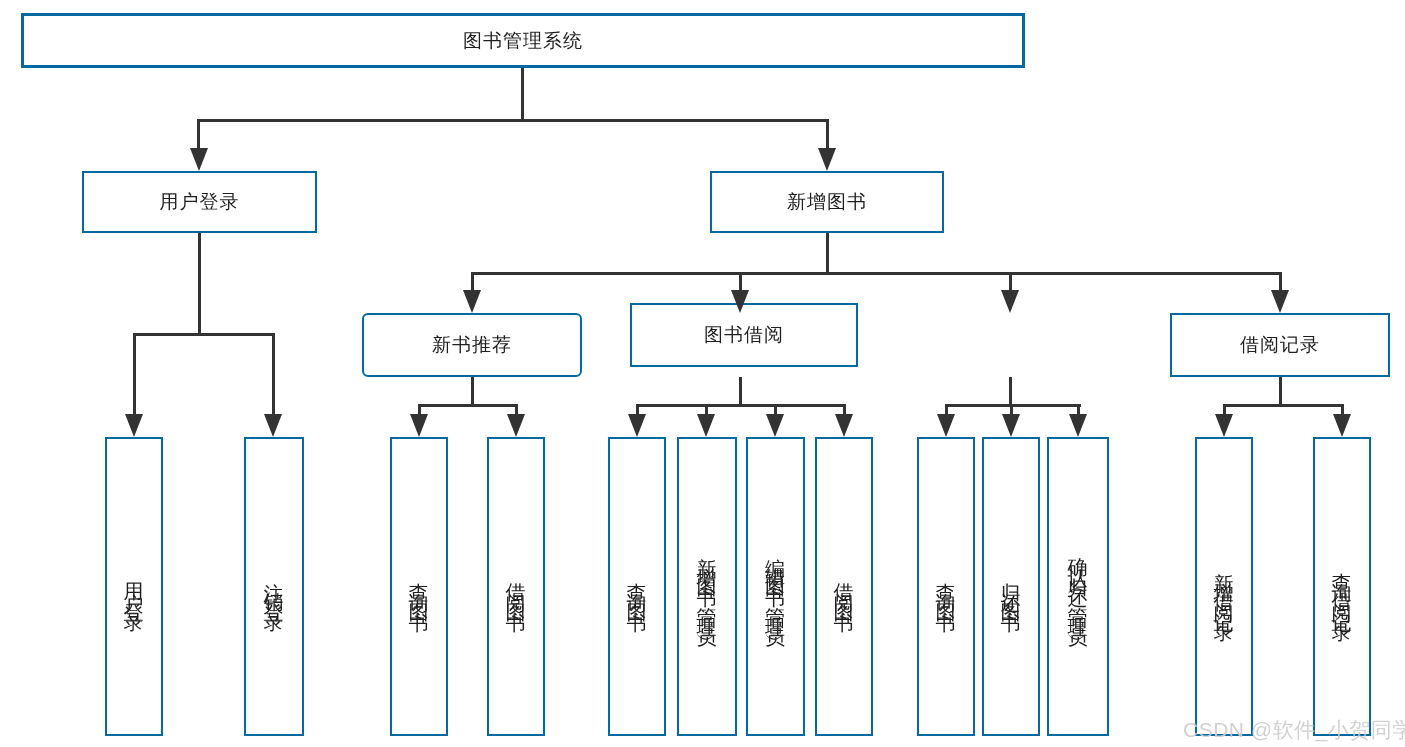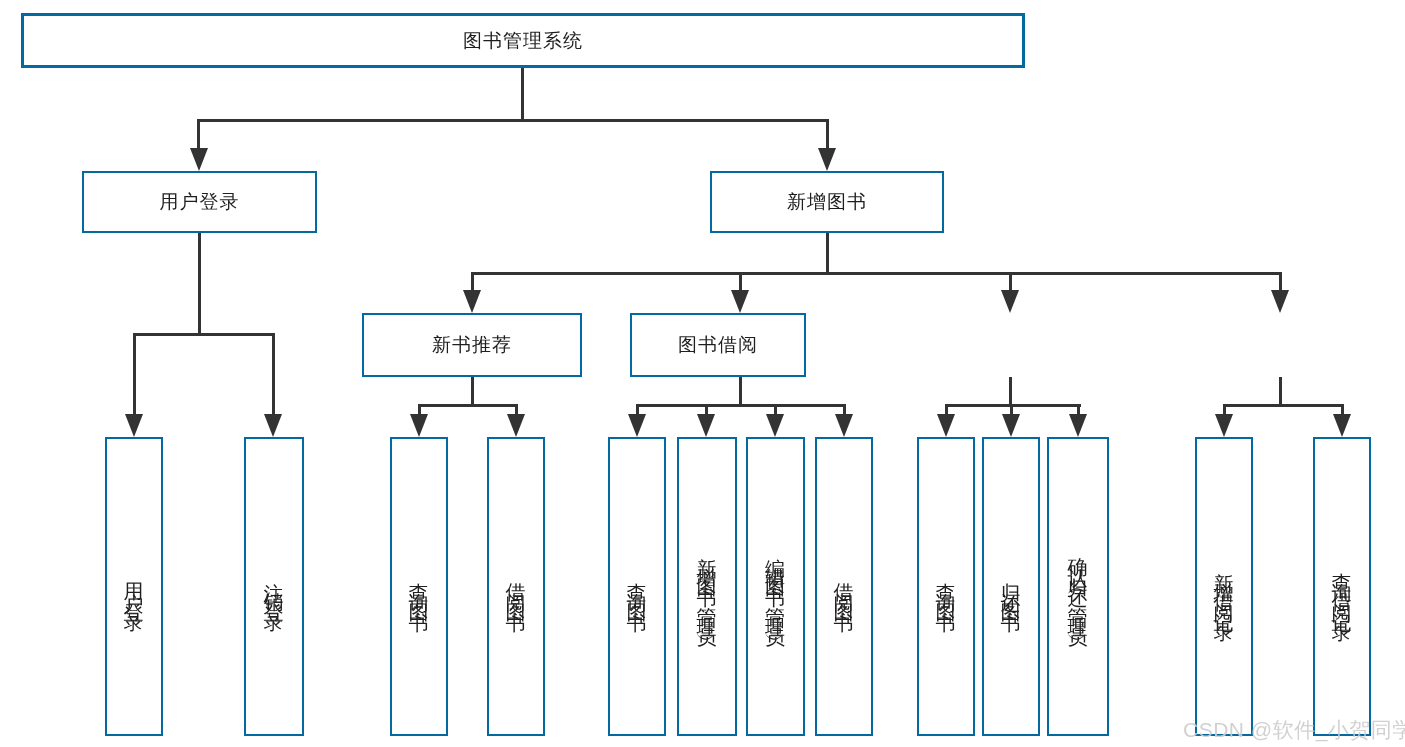--- a/index.html
+++ b/index.html
@@ -41,29 +41,32 @@
   </div>
 
   <div class="box" style="left:82px;top:171px;width:235px;height:62px;">
     <span>用户登录</span>
   </div>
 
   <div class="box" style="left:710px;top:171px;width:234px;height:62px;">
     <span>新增图书</span>
   </div>
 
-  <div class="box" style="left:362px;top:313px;width:220px;height:64px;">
+  <div class="box" style="left:362px;top:313px;width:220px;height:64px;border-radius:6px;">
     <span>新书推荐</span>
   </div>
 
-  <div class="box" style="left:630px;top:313px;width:176px;height:64px;">
+  <div class="box" style="left:630px;top:303px;width:228px;height:64px;">
     <span>图书借阅</span>
   </div>
 
 
+  <div class="box" style="left:1170px;top:313px;width:220px;height:64px;">
+    <span>借阅记录</span>
+  </div>
 
   <div class="box leaf" style="left:105px;">
     <span class="vtext">用户登录</span>
   </div>
   <div class="box leaf" style="left:244px;width:60px;">
     <span class="vtext">注销登录</span>
   </div>
 
   <div class="box leaf" style="left:390px;">
     <span class="vtext">查询图书</span>

